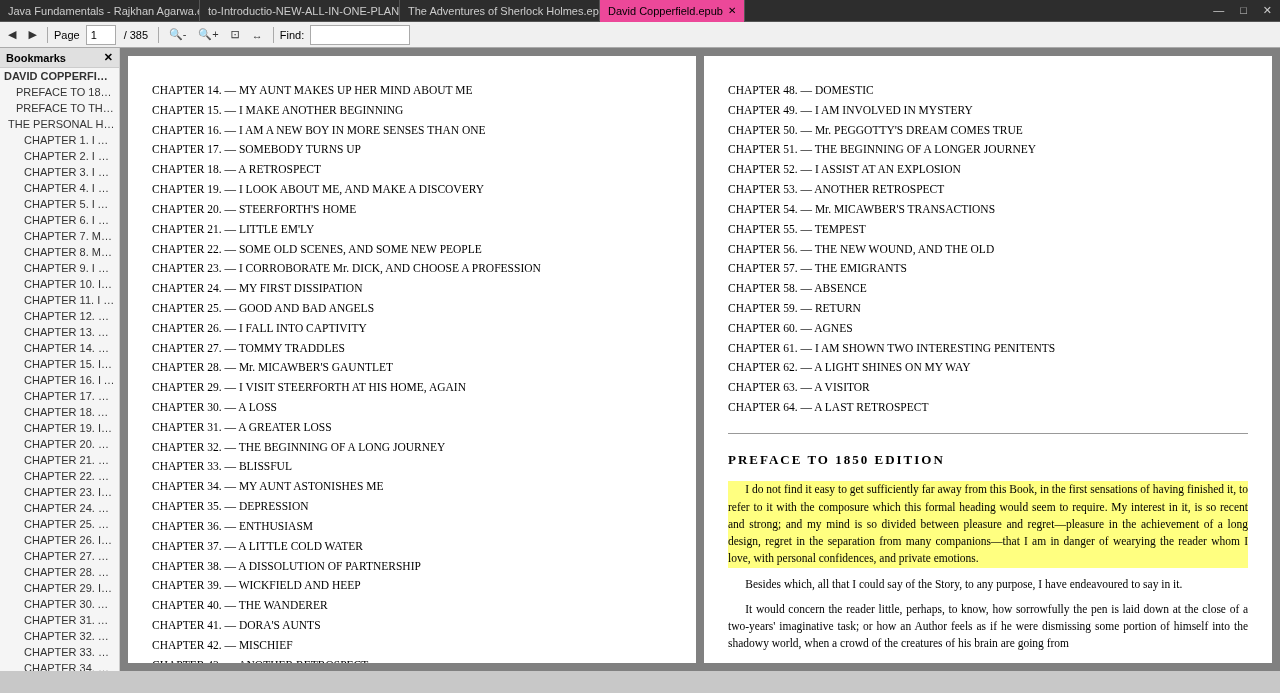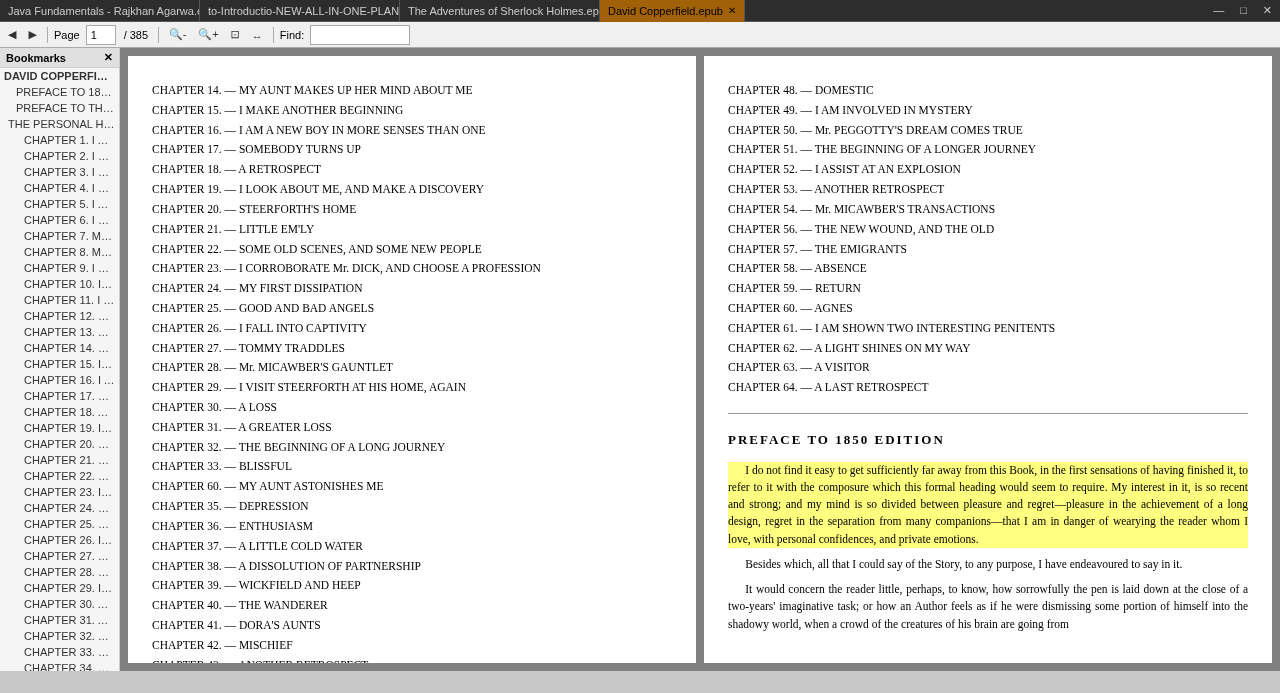--- a/index.html
+++ b/index.html
@@ -6,21 +6,21 @@
     body { font-family: Arial, sans-serif; font-size: 11px; background: #c8c8c8; overflow: hidden; width: 1280px; height: 693px; }
     .tabs-bar {
       display: flex; align-items: center; background: #2d2d2d; height: 22px;
       border-bottom: 1px solid #555;
     }
     .tab {
       display: flex; align-items: center; padding: 0 8px; height: 22px;
       font-size: 11px; color: #ccc; border-right: 1px solid #555; cursor: pointer;
       white-space: nowrap; max-width: 200px; overflow: hidden;
     }
-    .tab.active { background: #a16207; color: #000; }
+    .tab.active { background: #ec4899; color: #000; }
     .tab-close { margin-left: 5px; font-size: 10px; cursor: pointer; }
     .window-controls { margin-left: auto; display: flex; }
     .window-controls span { padding: 0 8px; cursor: pointer; font-size: 11px; color: #ccc; }
 
     
     .toolbar {
       display: flex; align-items: center; background: #f0f0f0;
       border-bottom: 1px solid #aaa; height: 26px; padding: 0 4px; gap: 4px;
     }
     .toolbar-btn {
@@ -190,21 +190,21 @@
           <p style="margin: 2px 0px; line-height: 1.55;">CHAPTER  24.  —  MY  FIRST  DISSIPATION</p>
           <p style="margin: 2px 0px; line-height: 1.55;">CHAPTER  25.  —  GOOD  AND  BAD  ANGELS</p>
           <p style="margin: 2px 0px; line-height: 1.55;">CHAPTER  26.  —  I  FALL  INTO  CAPTIVITY</p>
           <p style="margin: 2px 0px; line-height: 1.55;">CHAPTER  27.  —  TOMMY  TRADDLES</p>
           <p style="margin: 2px 0px; line-height: 1.55;">CHAPTER  28.  —  Mr.  MICAWBER'S  GAUNTLET</p>
           <p style="margin: 2px 0px; line-height: 1.55;">CHAPTER  29.  —  I  VISIT  STEERFORTH  AT  HIS  HOME, AGAIN</p>
           <p style="margin: 2px 0px; line-height: 1.55;">CHAPTER  30.  —  A  LOSS</p>
           <p style="margin: 2px 0px; line-height: 1.55;">CHAPTER  31.  —  A  GREATER  LOSS</p>
           <p style="margin: 2px 0px; line-height: 1.55;">CHAPTER  32.  —  THE  BEGINNING  OF  A  LONG JOURNEY</p>
           <p style="margin: 2px 0px; line-height: 1.55;">CHAPTER  33.  —  BLISSFUL</p>
-          <p style="margin: 2px 0px; line-height: 1.55;">CHAPTER  60.  —  MY  AUNT  ASTONISHES  ME</p>
+          <p style="margin: 2px 0px; line-height: 1.55;">CHAPTER  34.  —  MY  AUNT  ASTONISHES  ME</p>
           <p style="margin: 2px 0px; line-height: 1.55;">CHAPTER  35.  —  DEPRESSION</p>
           <p style="margin: 2px 0px; line-height: 1.55;">CHAPTER  36.  —  ENTHUSIASM</p>
           <p style="margin: 2px 0px; line-height: 1.55;">CHAPTER  37.  —  A  LITTLE  COLD  WATER</p>
           <p style="margin: 2px 0px; line-height: 1.55;">CHAPTER  38.  —  A  DISSOLUTION  OF  PARTNERSHIP</p>
           <p style="margin: 2px 0px; line-height: 1.55;">CHAPTER  39.  —  WICKFIELD  AND  HEEP</p>
           <p style="margin: 2px 0px; line-height: 1.55;">CHAPTER  40.  —  THE  WANDERER</p>
           <p style="margin: 2px 0px; line-height: 1.55;">CHAPTER  41.  —  DORA'S  AUNTS</p>
           <p style="margin: 2px 0px; line-height: 1.55;">CHAPTER  42.  —  MISCHIEF</p>
           <p style="margin: 2px 0px; line-height: 1.55;">CHAPTER  43.  —  ANOTHER  RETROSPECT</p>
         </div>
@@ -212,20 +212,21 @@
 
     <div class="page page-right">
       <div id="right-toc-content">
           <p style="margin: 2px 0px; line-height: 1.55;">CHAPTER  48.  —  DOMESTIC</p>
           <p style="margin: 2px 0px; line-height: 1.55;">CHAPTER  49.  —  I  AM  INVOLVED  IN  MYSTERY</p>
           <p style="margin: 2px 0px; line-height: 1.55;">CHAPTER  50.  —  Mr.  PEGGOTTY'S  DREAM  COMES TRUE</p>
           <p style="margin: 2px 0px; line-height: 1.55;">CHAPTER  51.  —  THE  BEGINNING  OF  A  LONGER JOURNEY</p>
           <p style="margin: 2px 0px; line-height: 1.55;">CHAPTER  52.  —  I  ASSIST  AT  AN  EXPLOSION</p>
           <p style="margin: 2px 0px; line-height: 1.55;">CHAPTER  53.  —  ANOTHER  RETROSPECT</p>
           <p style="margin: 2px 0px; line-height: 1.55;">CHAPTER  54.  —  Mr.  MICAWBER'S  TRANSACTIONS</p>
+          <p style="margin: 2px 0px; line-height: 1.55;">CHAPTER  55.  —  TEMPEST</p>
           <p style="margin: 2px 0px; line-height: 1.55;">CHAPTER  56.  —  THE  NEW  WOUND,  AND  THE  OLD</p>
           <p style="margin: 2px 0px; line-height: 1.55;">CHAPTER  57.  —  THE  EMIGRANTS</p>
           <p style="margin: 2px 0px; line-height: 1.55;">CHAPTER  58.  —  ABSENCE</p>
           <p style="margin: 2px 0px; line-height: 1.55;">CHAPTER  59.  —  RETURN</p>
           <p style="margin: 2px 0px; line-height: 1.55;">CHAPTER  60.  —  AGNES</p>
           <p style="margin: 2px 0px; line-height: 1.55;">CHAPTER  61.  —  I  AM  SHOWN  TWO  INTERESTING PENITENTS</p>
           <p style="margin: 2px 0px; line-height: 1.55;">CHAPTER  62.  —  A  LIGHT  SHINES  ON  MY  WAY</p>
           <p style="margin: 2px 0px; line-height: 1.55;">CHAPTER  63.  —  A  VISITOR</p>
           <p style="margin: 2px 0px; line-height: 1.55;">CHAPTER  64.  —  A  LAST  RETROSPECT</p>
         </div>

